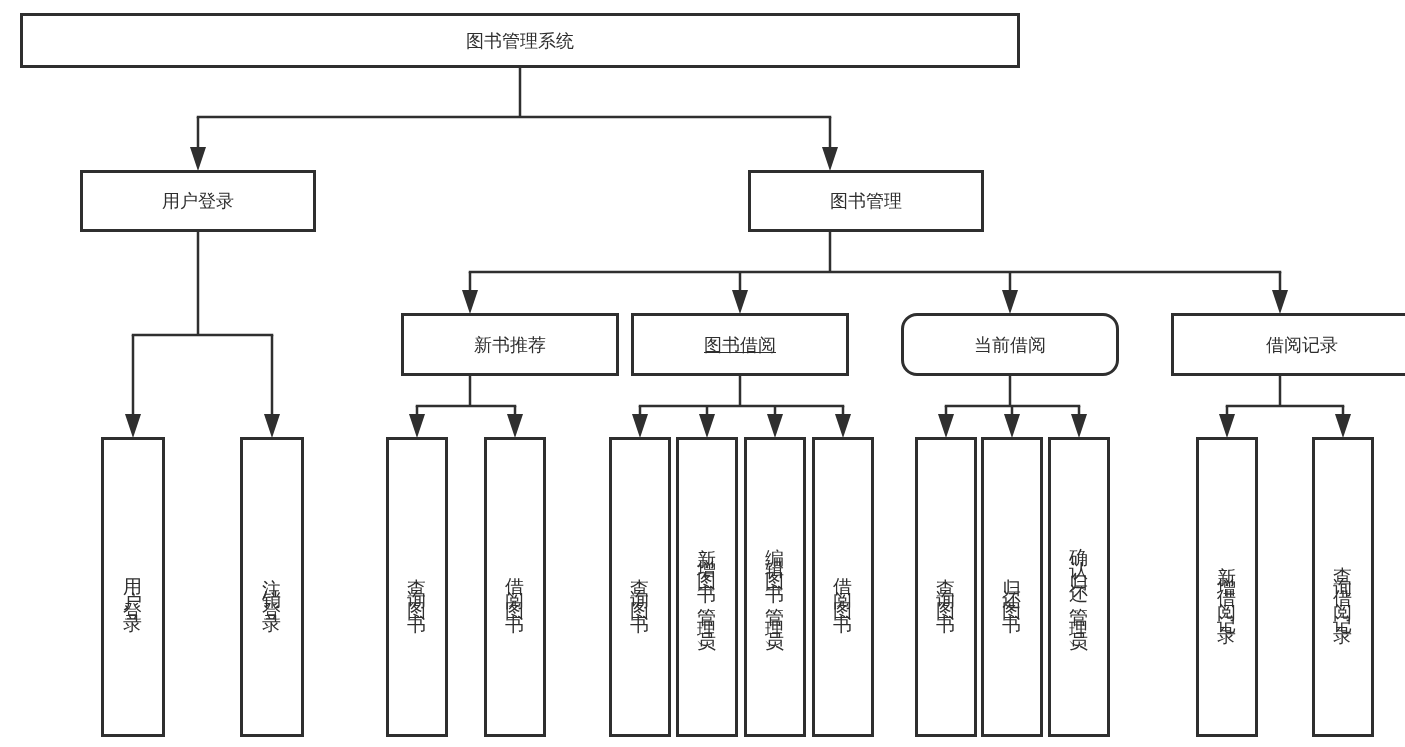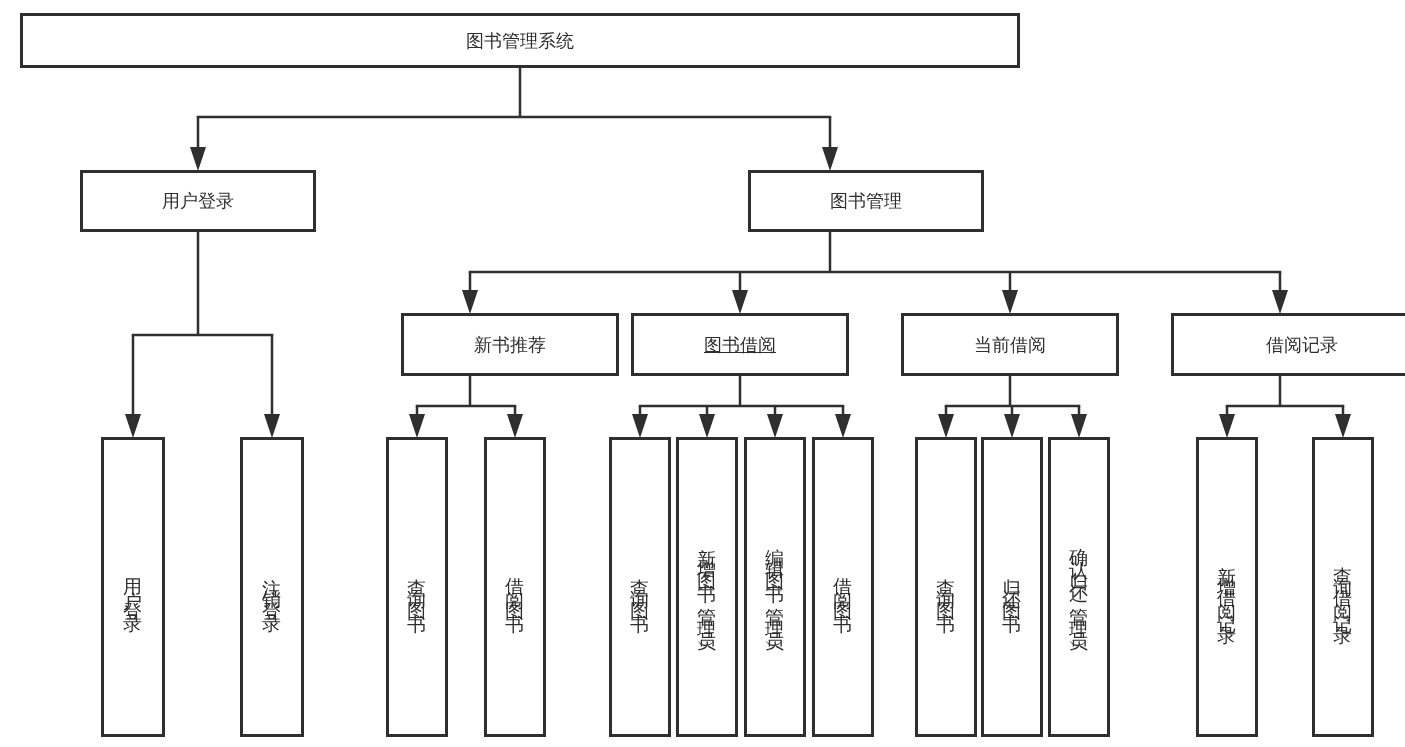--- a/index.html
+++ b/index.html
@@ -97,21 +97,21 @@
       </div>
       <div class="node v" style="left: 240px; top: 437px; width: 64px; height: 300px;">
         <span class="lbl">注销登录</span>
       </div>
       <div class="node h" style="left: 361px; top: 313px; width: 218px; height: 63px; margin-left: 40px;">
         <span class="lbl">新书推荐</span>
       </div>
       <div class="node h" style="left: 631px; top: 313px; width: 218px; height: 63px; text-decoration: underline;">
         <span class="lbl">图书借阅</span>
       </div>
-      <div class="node h" style="left: 901px; top: 313px; width: 218px; height: 63px;">
+      <div class="node h" style="left: 901px; top: 313px; width: 218px; height: 63px; border-radius: 16px;">
         <span class="lbl">当前借阅</span>
       </div>
       <div class="node h" style="left: 1171px; top: 313px; width: 262px; height: 63px;">
         <span class="lbl">借阅记录</span>
       </div>
       <div class="node v" style="left: 386px; top: 437px; width: 62px; height: 300px;">
         <span class="lbl">查询图书</span>
       </div>
       <div class="node v" style="left: 484px; top: 437px; width: 62px; height: 300px;">
         <span class="lbl">借阅图书</span>

